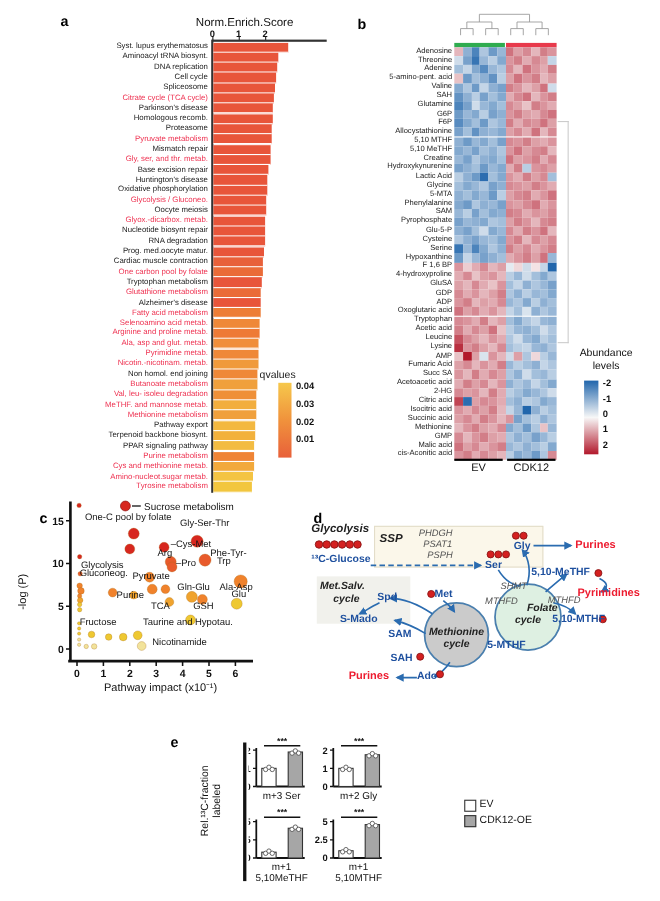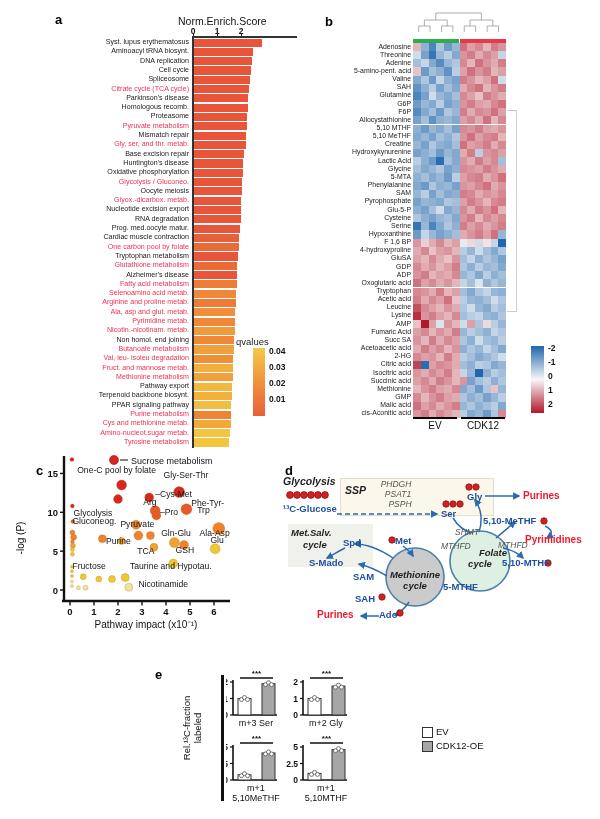--- a/index.html
+++ b/index.html
@@ -106,21 +106,21 @@
         <div class="pa-label" style="top: 144.9px;">Huntington's disease</div>
         <div class="pa-bar" style="top: 145.4px; width: 49.44px; background: rgb(232, 85, 58);"></div>
         <div class="pa-label" style="top: 154.2px;">Oxidative phosphorylation</div>
         <div class="pa-bar" style="top: 154.7px; width: 48.96px; background: rgb(232, 85, 58);"></div>
         <div class="pa-label red" style="top: 163.5px;">Glycolysis / Gluconeo.</div>
         <div class="pa-bar" style="top: 164px; width: 48.24px; background: rgb(232, 85, 58);"></div>
         <div class="pa-label" style="top: 172.8px;">Oocyte meiosis</div>
         <div class="pa-bar" style="top: 173.3px; width: 48px; background: rgb(232, 85, 58);"></div>
         <div class="pa-label red" style="top: 182.1px;">Glyox.-dicarbox. metab.</div>
         <div class="pa-bar" style="top: 182.6px; width: 47.28px; background: rgb(232, 85, 58);"></div>
-        <div class="pa-label" style="top: 191.4px;">Nucleotide excision export</div>
+        <div class="pa-label" style="top: 191.4px;">Nucleotide biosynt repair</div>
         <div class="pa-bar" style="top: 191.9px; width: 46.8px; background: rgb(232, 85, 58);"></div>
         <div class="pa-label" style="top: 200.7px;">RNA degradation</div>
         <div class="pa-bar" style="top: 201.2px; width: 46.56px; background: rgb(232, 85, 58);"></div>
         <div class="pa-label" style="top: 210px;">Prog. med.oocyte matur.</div>
         <div class="pa-bar" style="top: 210.5px; width: 45.6px; background: rgb(232, 85, 58);"></div>
         <div class="pa-label" style="top: 219.3px;">Cardiac muscle contraction</div>
         <div class="pa-bar" style="top: 219.8px; width: 45.12px; background: rgb(232, 96, 58);"></div>
         <div class="pa-label red" style="top: 228.6px;">One carbon pool by folate</div>
         <div class="pa-bar" style="top: 229.1px; width: 44.64px; background: rgb(234, 107, 56);"></div>
         <div class="pa-label" style="top: 237.9px;">Tryptophan metabolism</div>
@@ -140,21 +140,21 @@
         <div class="pa-label red" style="top: 303px;">Pyrimidine metab.</div>
         <div class="pa-bar" style="top: 303.5px; width: 40.8px; background: rgb(239, 136, 56);"></div>
         <div class="pa-label red" style="top: 312.3px;">Nicotin.-nicotinam. metab.</div>
         <div class="pa-bar" style="top: 312.8px; width: 40.56px; background: rgb(240, 154, 59);"></div>
         <div class="pa-label" style="top: 321.6px;">Non homol. end joining</div>
         <div class="pa-bar" style="top: 322.1px; width: 40.08px; background: rgb(239, 136, 56);"></div>
         <div class="pa-label red" style="top: 330.9px;">Butanoate metabolism</div>
         <div class="pa-bar" style="top: 331.4px; width: 39.84px; background: rgb(240, 160, 60);"></div>
         <div class="pa-label red" style="top: 340.2px;">Val, leu- isoleu degradation</div>
         <div class="pa-bar" style="top: 340.7px; width: 39.36px; background: rgb(239, 144, 56);"></div>
-        <div class="pa-label red" style="top: 349.5px;">Fruct. and mannose metab.</div>
+        <div class="pa-label red" style="top: 349.5px;">MeTHF. and mannose metab.</div>
         <div class="pa-bar" style="top: 350px; width: 38.88px; background: rgb(242, 174, 62);"></div>
         <div class="pa-label red" style="top: 358.8px;">Methionine metabolism</div>
         <div class="pa-bar" style="top: 359.3px; width: 38.64px; background: rgb(240, 160, 60);"></div>
         <div class="pa-label" style="top: 368.1px;">Pathway export</div>
         <div class="pa-bar" style="top: 368.6px; width: 38.4px; background: rgb(243, 184, 64);"></div>
         <div class="pa-label" style="top: 377.4px;">Terpenoid backbone biosynt.</div>
         <div class="pa-bar" style="top: 377.9px; width: 37.92px; background: rgb(242, 177, 60);"></div>
         <div class="pa-label" style="top: 386.7px;">PPAR signaling pathway</div>
         <div class="pa-bar" style="top: 387.2px; width: 37.44px; background: rgb(243, 188, 66);"></div>
         <div class="pa-label red" style="top: 396px;">Purine metabolism</div>
@@ -788,20 +788,24 @@
         <div class="hm-cell" style="left: 130px; top: 399.75px; background: rgb(152, 183, 215);"></div>
         <div class="hm-cell" style="left: 137.75px; top: 399.75px; background: rgb(109, 154, 199);"></div>
         <div class="hm-cell" style="left: 145.5px; top: 399.75px; background: rgb(174, 198, 223);"></div>
         <div class="hm-cell" style="left: 153.25px; top: 399.75px; background: rgb(214, 137, 147);"></div>
       </div>
     <div id="pb-bracket"></div>
     <div class="pb-underline" style="left:68px;top:407px;width:44px"></div>
     <div class="pb-underline" style="left:116px;top:407px;width:44px"></div>
     <div class="pb-grplabel" style="left:68px;width:44px;top:410px">EV</div>
     <div class="pb-grplabel" style="left:113px;width:50px;top:410px">CDK12</div>
+    <div id="pb-cbtitle">
+      <div>Abundance</div>
+      <div>levels</div>
+    </div>
     <div id="pb-cbar"></div>
     <div class="pb-cbtick" style="top:333px">-2</div>
     <div class="pb-cbtick" style="top:347px">-1</div>
     <div class="pb-cbtick" style="top:361px">0</div>
     <div class="pb-cbtick" style="top:375px">1</div>
     <div class="pb-cbtick" style="top:389px">2</div>
   </div>
 
   <svg id="panel-c" width="240" height="185" style="position:absolute;left:12px;top:450px">
       <line x1="52" y1="6" x2="52" y2="151" stroke="#111" stroke-width="2.4"></line>

